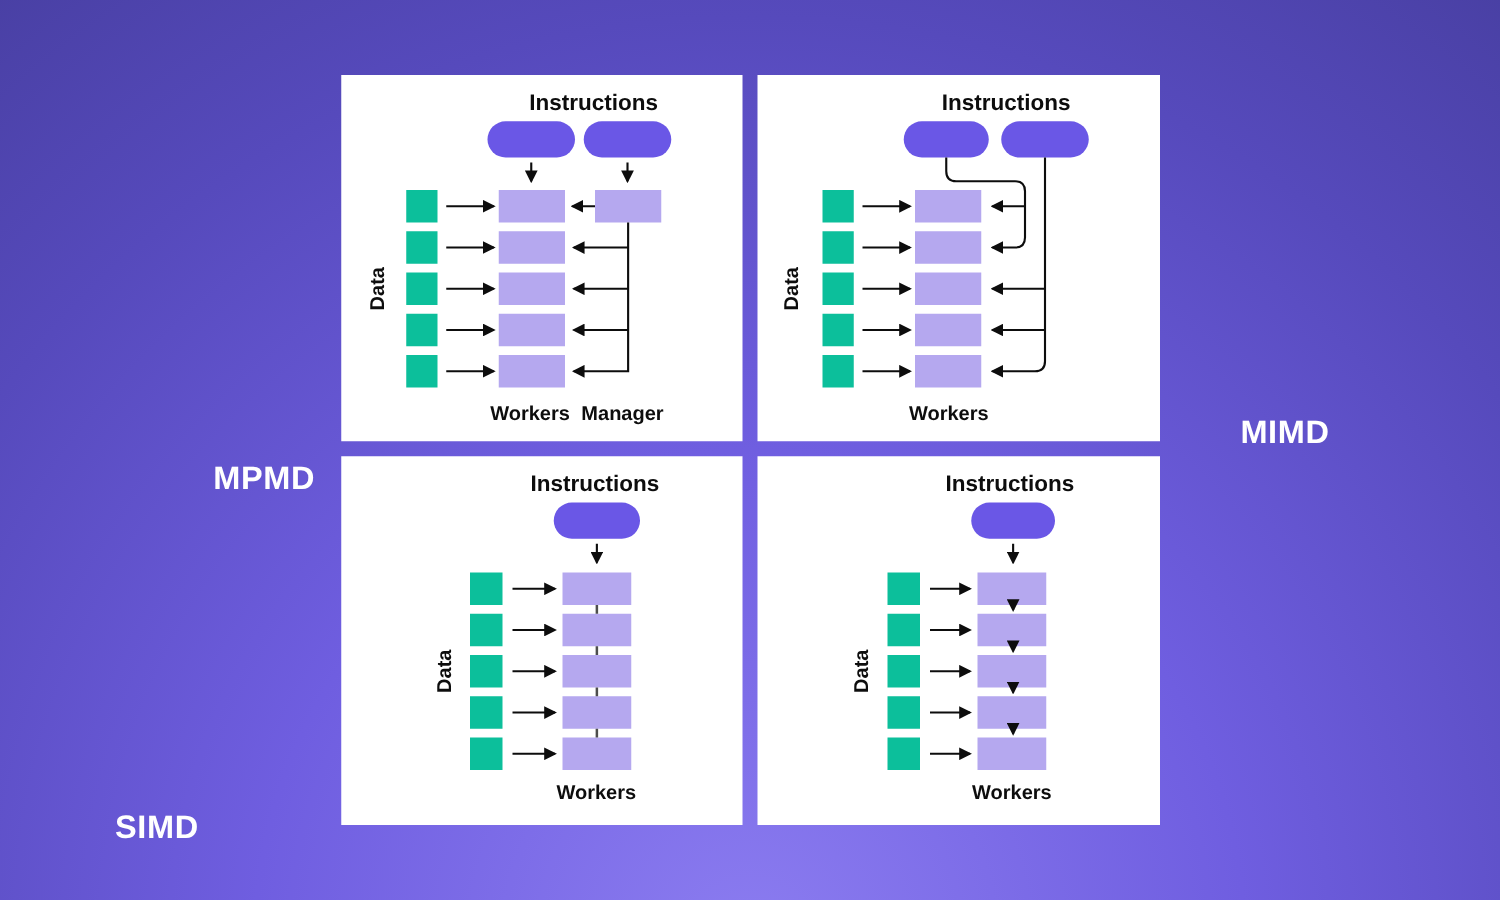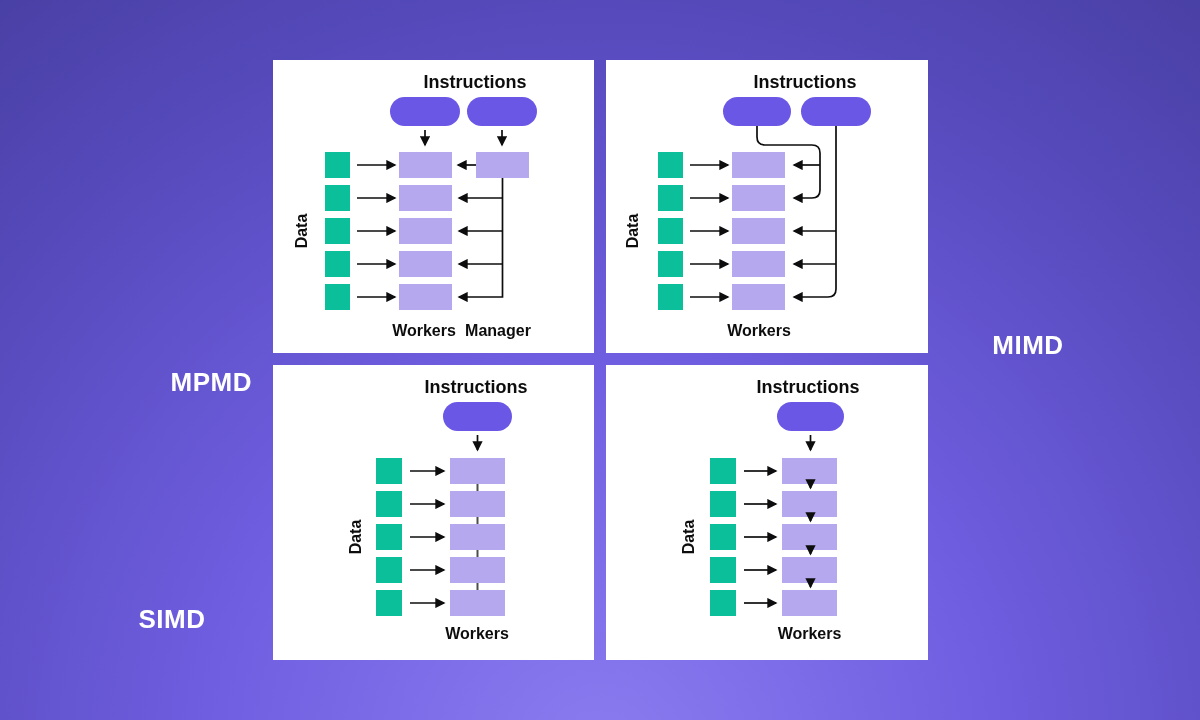--- a/index.html
+++ b/index.html
@@ -14,21 +14,21 @@
   #panel-mpmd{left:273px;top:60px;width:321px;height:293px;}
   #panel-mimd{left:606px;top:60px;width:322px;height:293px;}
   #panel-simd{left:273px;top:365px;width:321px;height:295px;}
   #panel-spmd{left:606px;top:365px;width:322px;height:295px;}
   .quad-label{
     position:absolute;color:var(--label);font-size:26px;font-weight:700;
     line-height:28px;letter-spacing:0.5px;
   }
   #label-mpmd{left:92px;top:331px;width:160px;text-align:right;margin-top:37px;}
   #label-mimd{left:948px;top:331px;width:160px;text-align:center;}
-  #label-simd{left:92px;top:605px;width:160px;text-align:center;}
+  #label-simd{left:92px;top:647px;width:160px;text-align:left;}
   #label-spmd{left:948px;top:637px;width:160px;text-align:left;}
   .pill{fill:var(--pill);}
   .worker{fill:var(--worker);}
   .square{fill:var(--square);}
   .arrow{stroke:var(--ink);stroke-width:1.7;fill:none;}
   .link{stroke:var(--connector);stroke-width:2;fill:none;}
   .head{fill:var(--ink);}
   .t-head{font-size:18px;font-weight:700;fill:var(--ink);}
   .t-sub{font-size:16px;font-weight:700;fill:var(--ink);}
 </style>

